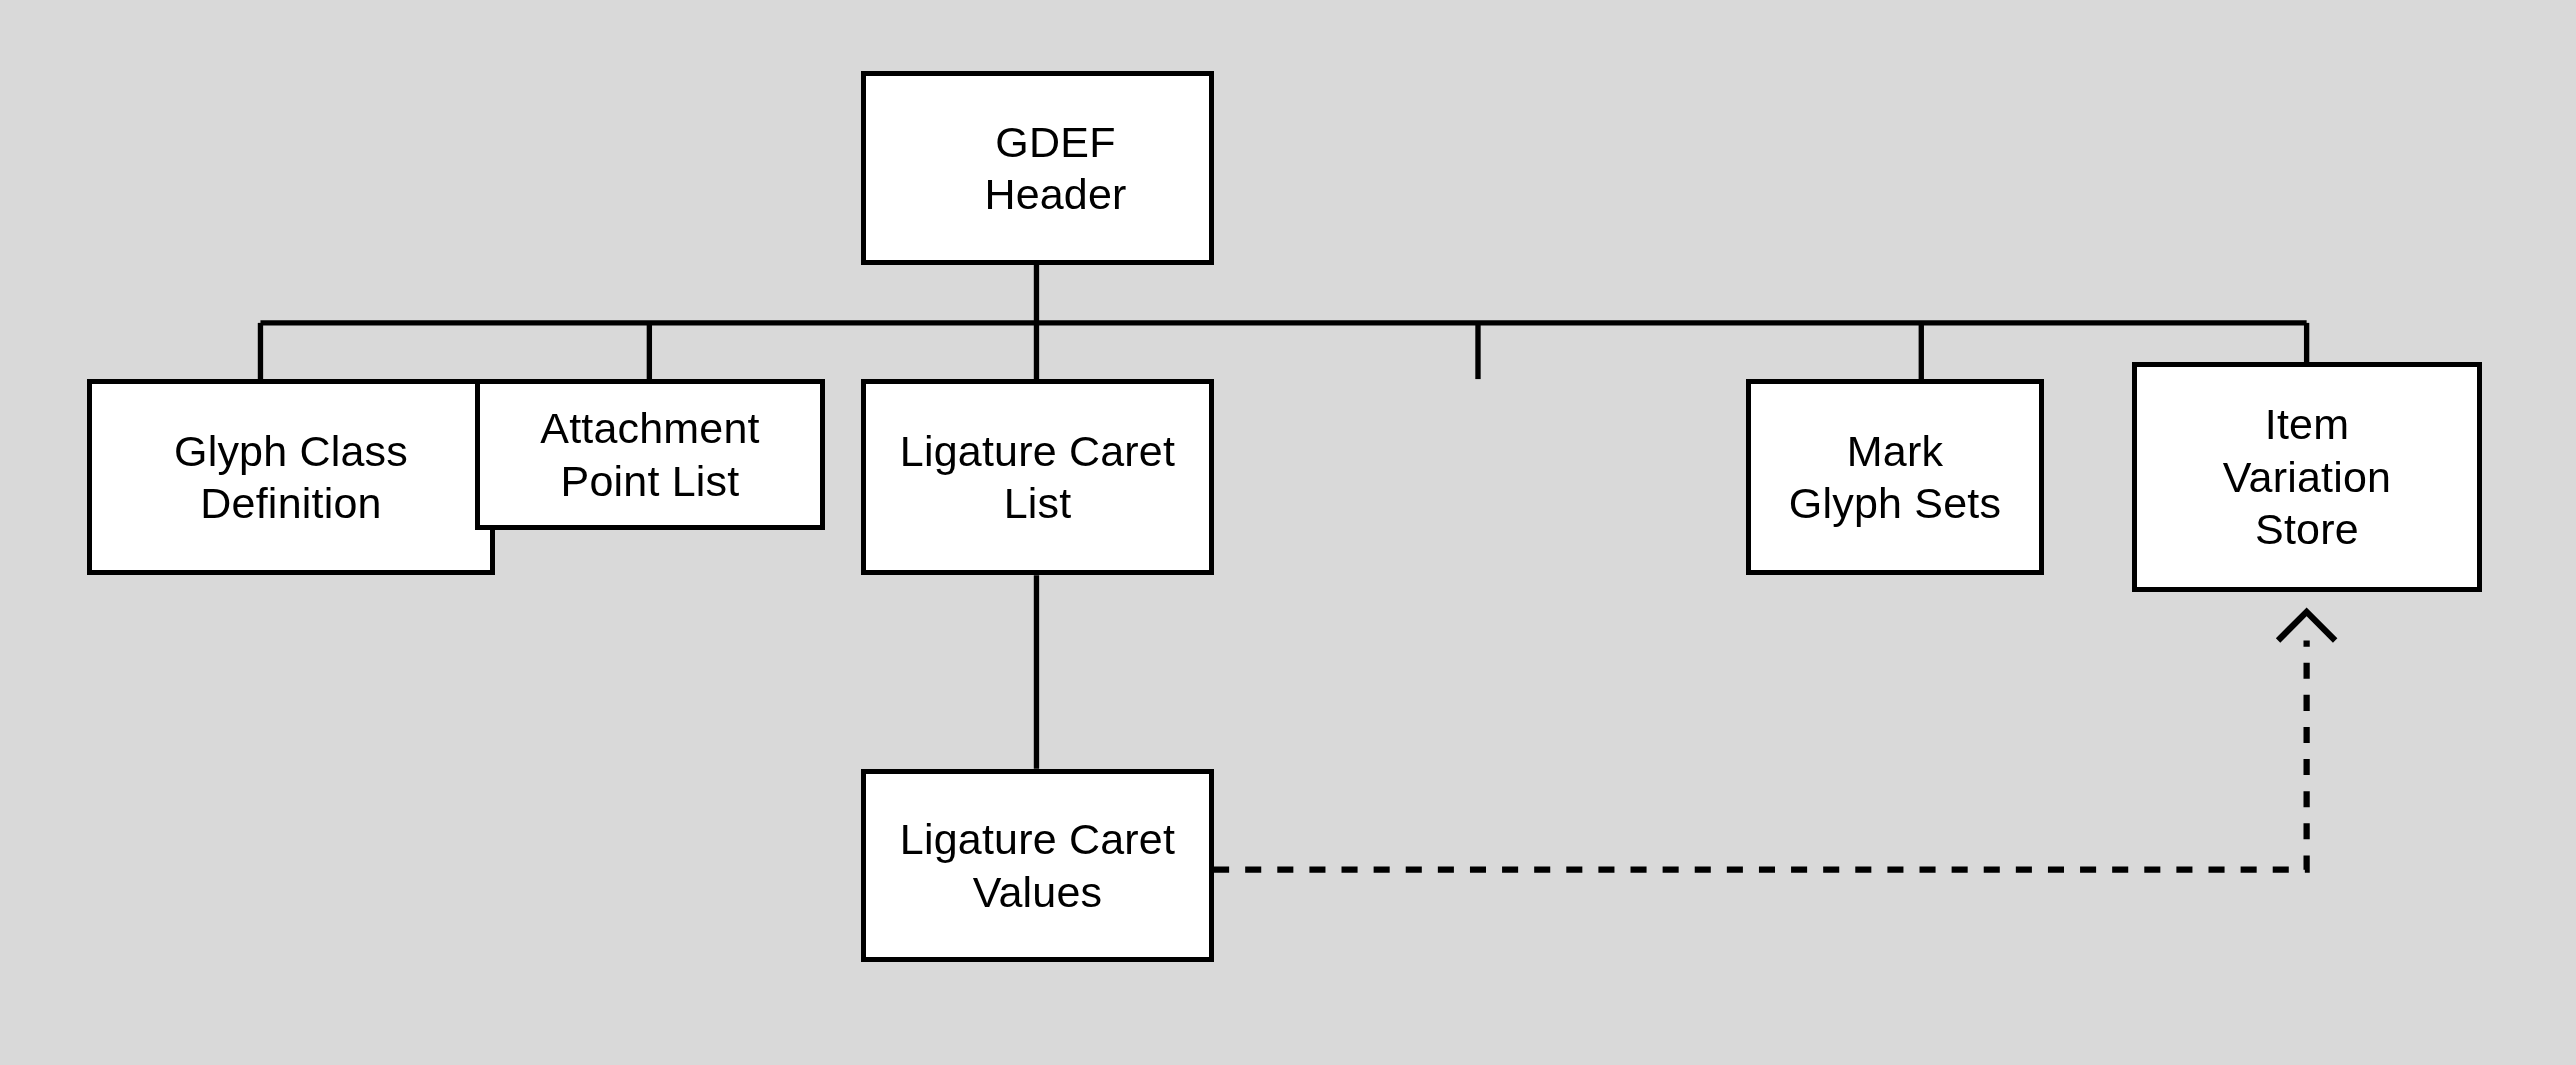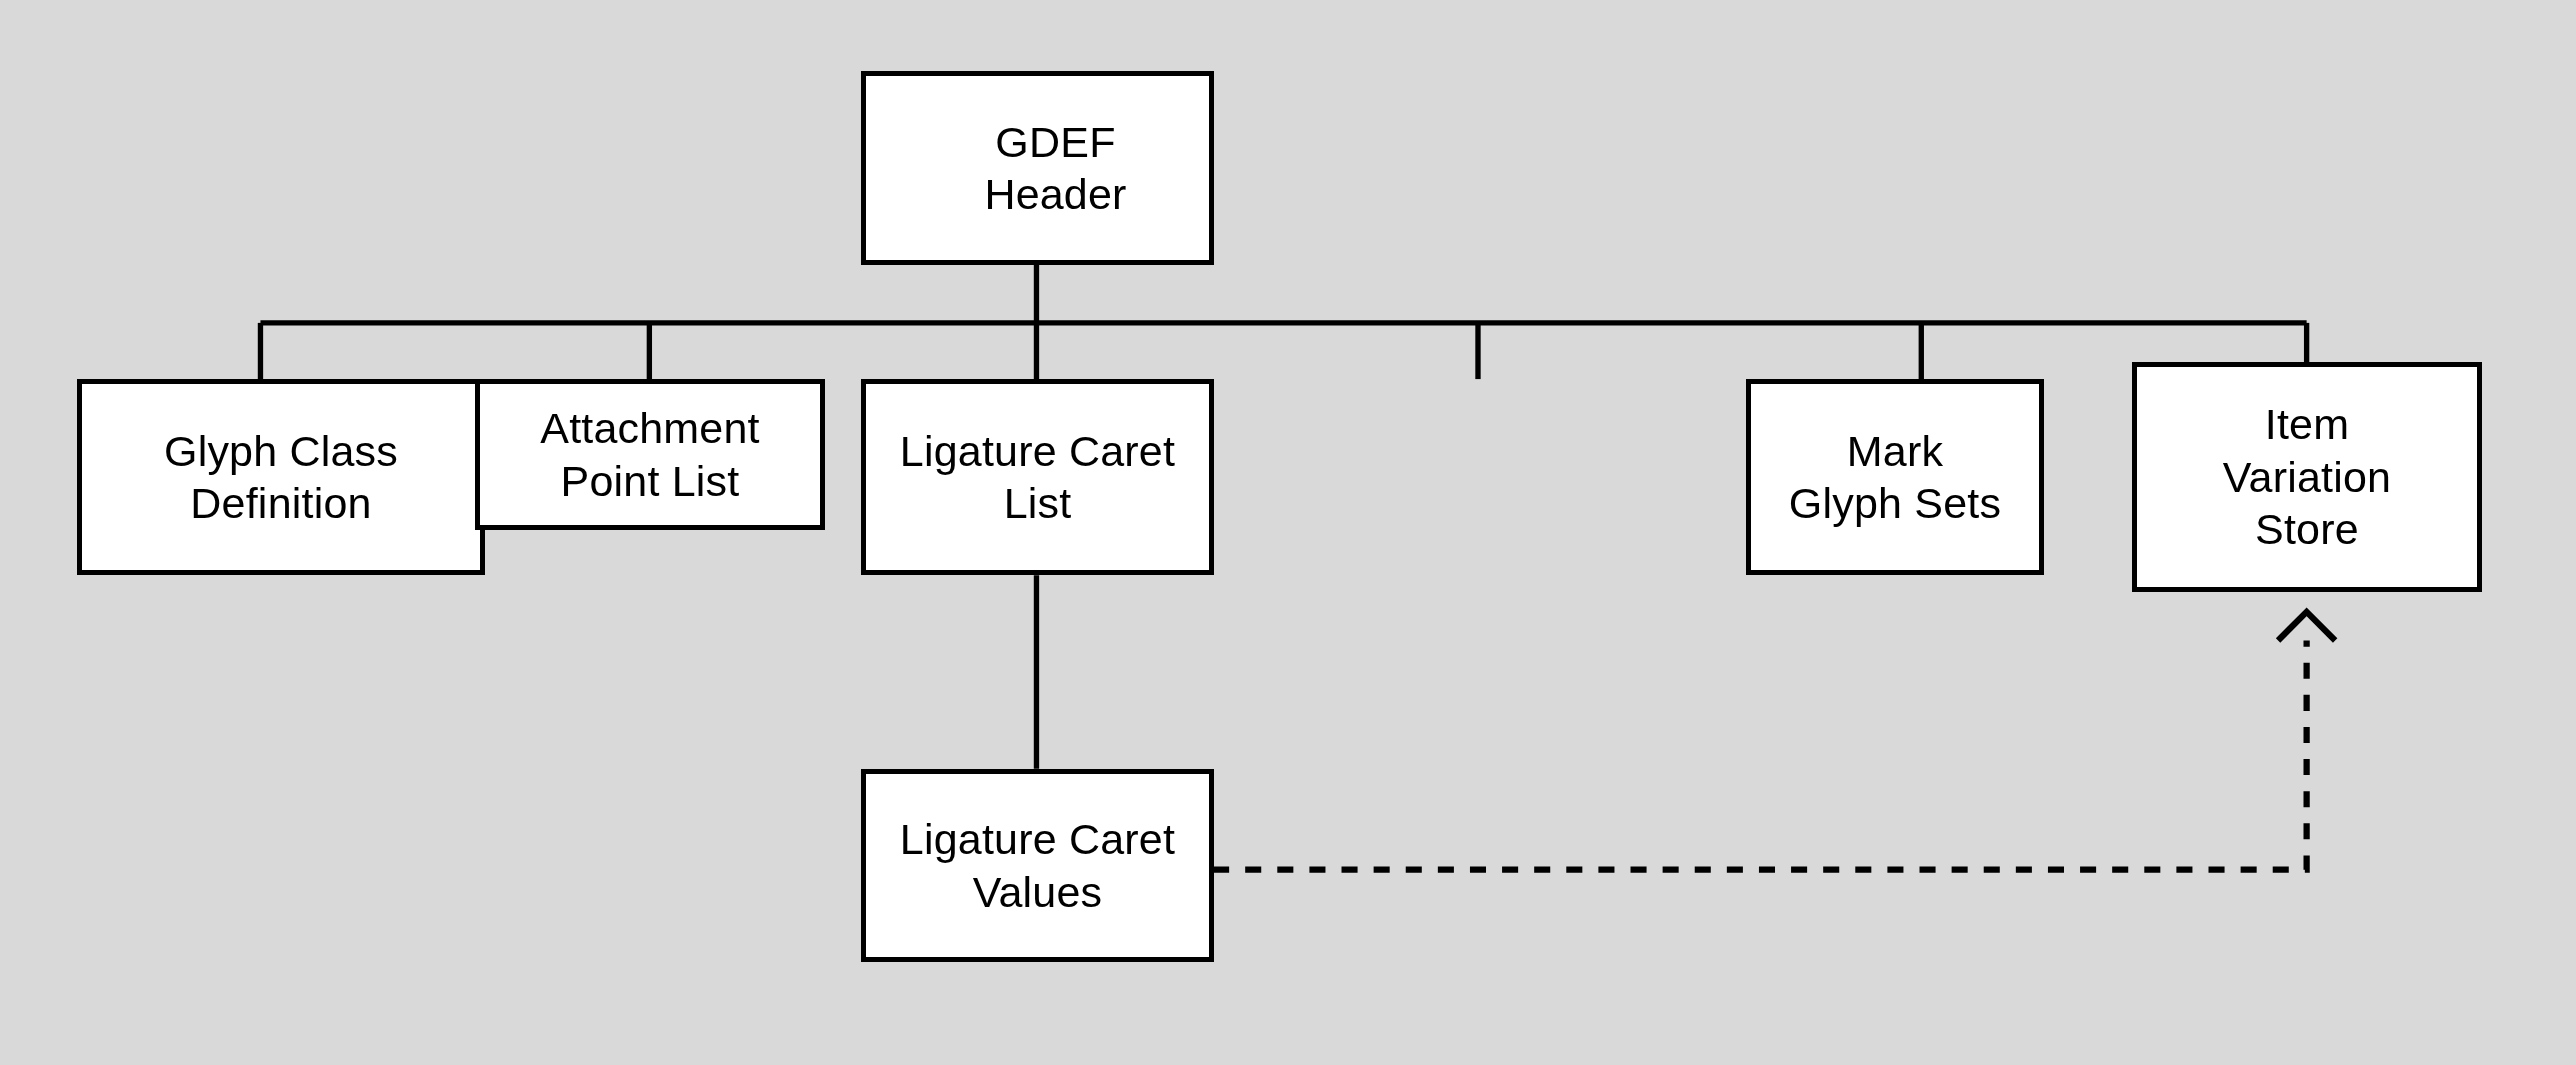--- a/index.html
+++ b/index.html
@@ -67,21 +67,21 @@
 
     <path d="M 1360 975 L 2586 975 L 2586 718" stroke="#000" stroke-width="7" stroke-dasharray="18 18" fill="none"></path>
     <path d="M 2554 718 L 2586 686 L 2618 718" stroke="#000" stroke-width="7" fill="none" stroke-linecap="butt" stroke-linejoin="miter"></path>
   </svg>
 
   <div class="node" style="left:861px; top:71px; width:353px; height:194px;padding-left:36px;">
     <span class="node-label">GDEF
 Header</span>
   </div>
 
-  <div class="node" style="left:77px; top:379px; width:408px; height:196px;text-align:center;">
+  <div class="node" style="left:87px; top:379px; width:408px; height:196px;text-align:center;">
     <span class="node-label">Glyph Class
 Definition</span>
   </div>
 
   <div class="node" style="left:475px; top:379px; width:350px; height:151px;">
     <span class="node-label">Attachment
 Point List</span>
   </div>
 
   <div class="node" style="left:861px; top:379px; width:353px; height:196px;">

